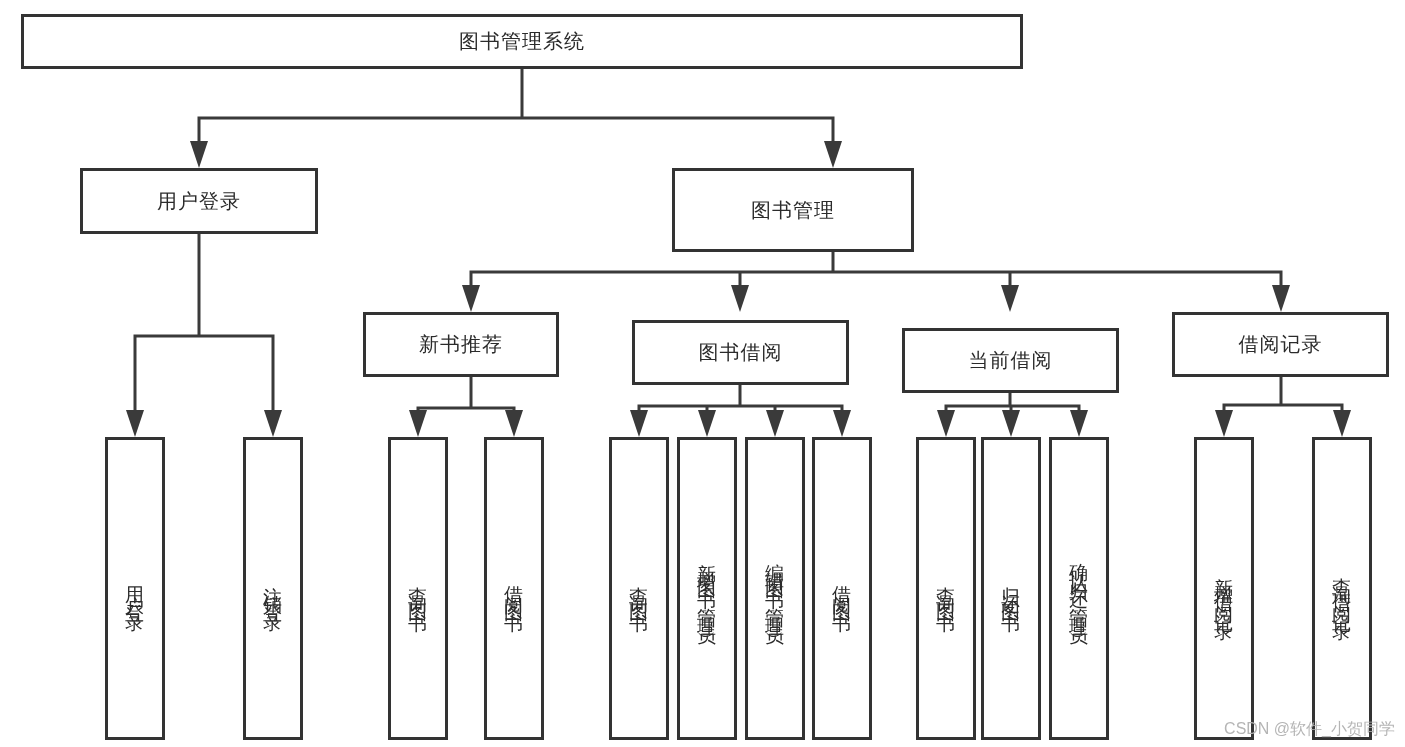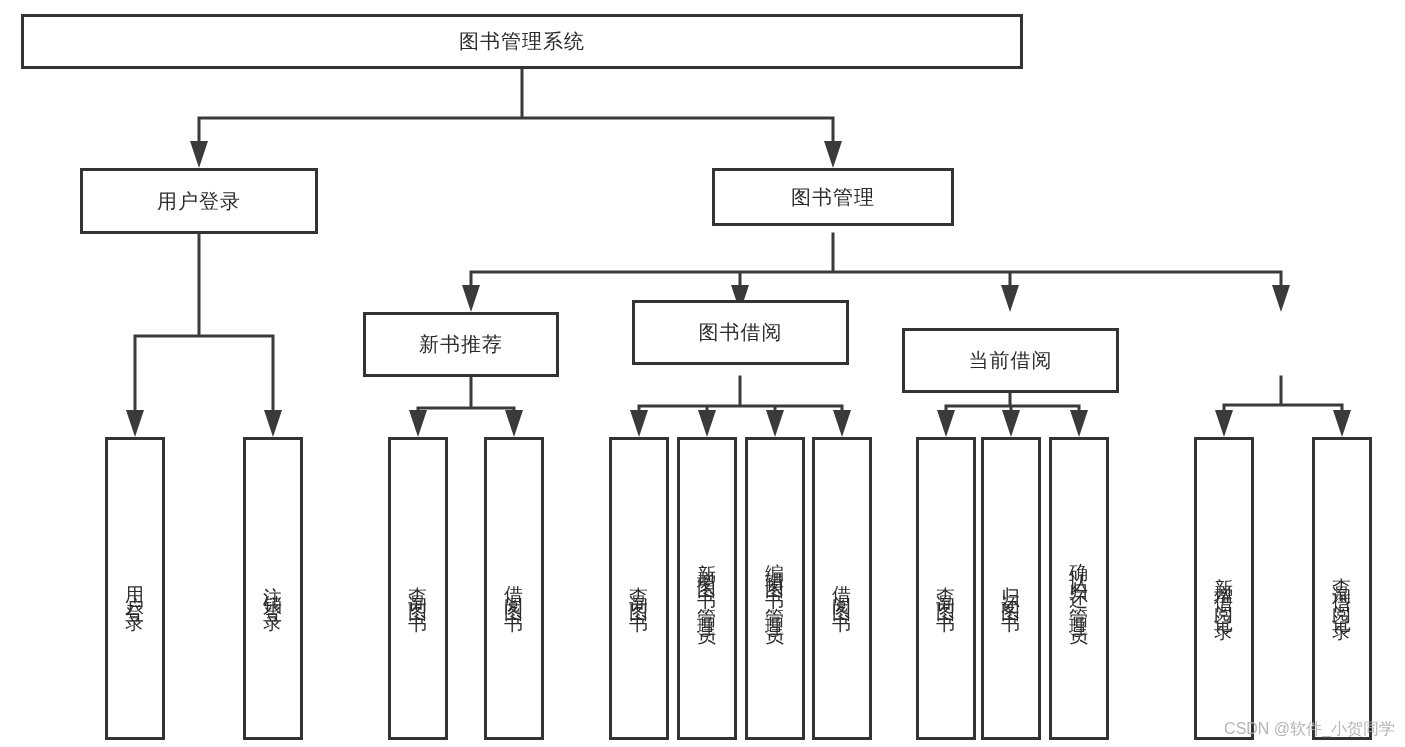--- a/index.html
+++ b/index.html
@@ -93,25 +93,26 @@
     <g>
       <path d="M1281,377 V405 M1224,405 H1342 M1224,405 V410 M1342,405 V410"></path>
       <polygon points="1215,410 1233,410 1224,437"></polygon>
       <polygon points="1333,410 1351,410 1342,437"></polygon>
     </g>
   </svg>
 
   <div class="box h" style="left:21px;top:14px;width:1002px;height:55px">图书管理系统</div>
 
   <div class="box h" style="left:80px;top:168px;width:238px;height:66px">用户登录</div>
-  <div class="box h" style="left:712px;top:168px;width:242px;height:58px">图书管理</div>
+  <div class="box h" style="left:672px;top:168px;width:242px;height:84px">图书管理</div>
 
   <div class="box h" style="left:363px;top:312px;width:196px;height:65px">新书推荐</div>
-  <div class="box h" style="left:632px;top:300px;width:217px;height:65px">图书借阅</div>
+  <div class="box h" style="left:632px;top:320px;width:217px;height:65px">图书借阅</div>
   <div class="box h" style="left:902px;top:328px;width:217px;height:65px">当前借阅</div>
+  <div class="box h" style="left:1172px;top:312px;width:217px;height:65px">借阅记录</div>
 
   <div class="box v" style="left:105px;top:437px;width:60px;height:303px">用户登录</div>
   <div class="box v" style="left:243px;top:437px;width:60px;height:303px">注销登录</div>
 
   <div class="box v" style="left:388px;top:437px;width:60px;height:303px">查询图书</div>
   <div class="box v" style="left:484px;top:437px;width:60px;height:303px">借阅图书</div>
 
   <div class="box v" style="left:609px;top:437px;width:60px;height:303px">查询图书</div>
   <div class="box v" style="left:677px;top:437px;width:60px;height:303px">新增图书（管理员）</div>
   <div class="box v" style="left:745px;top:437px;width:60px;height:303px">编辑图书（管理员）</div>

